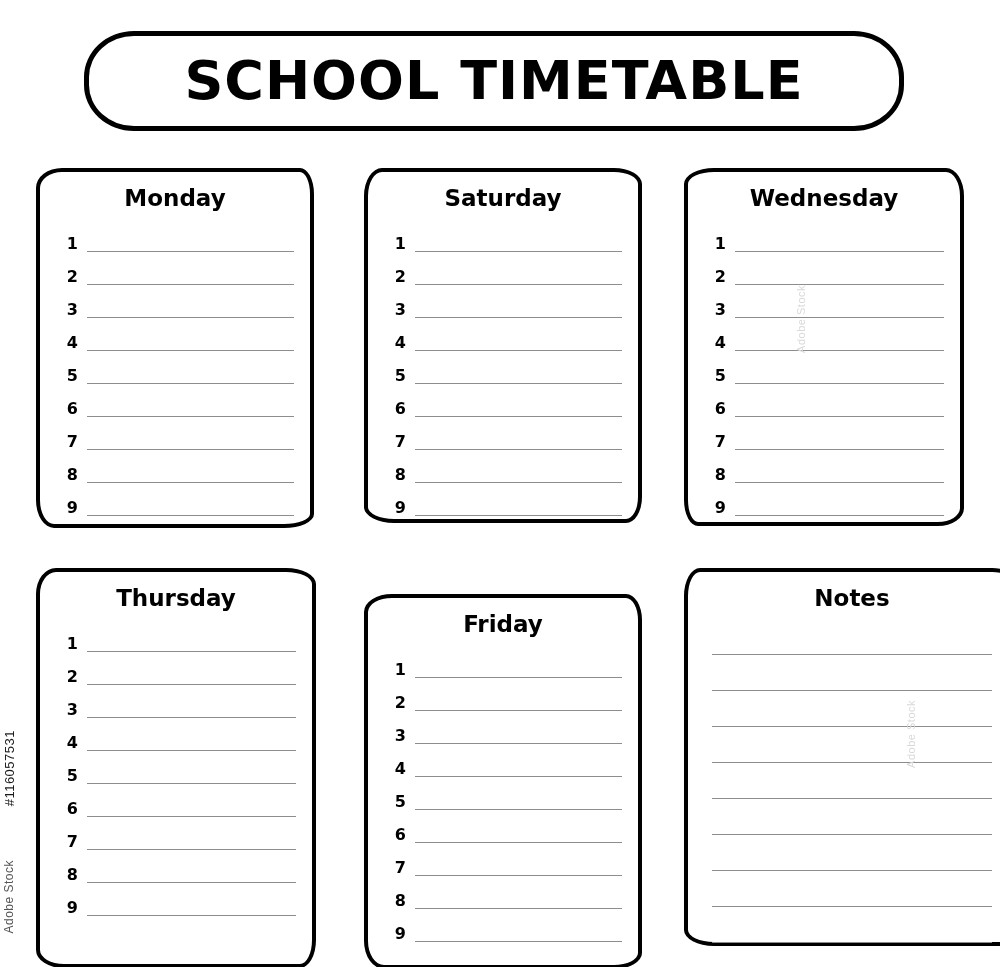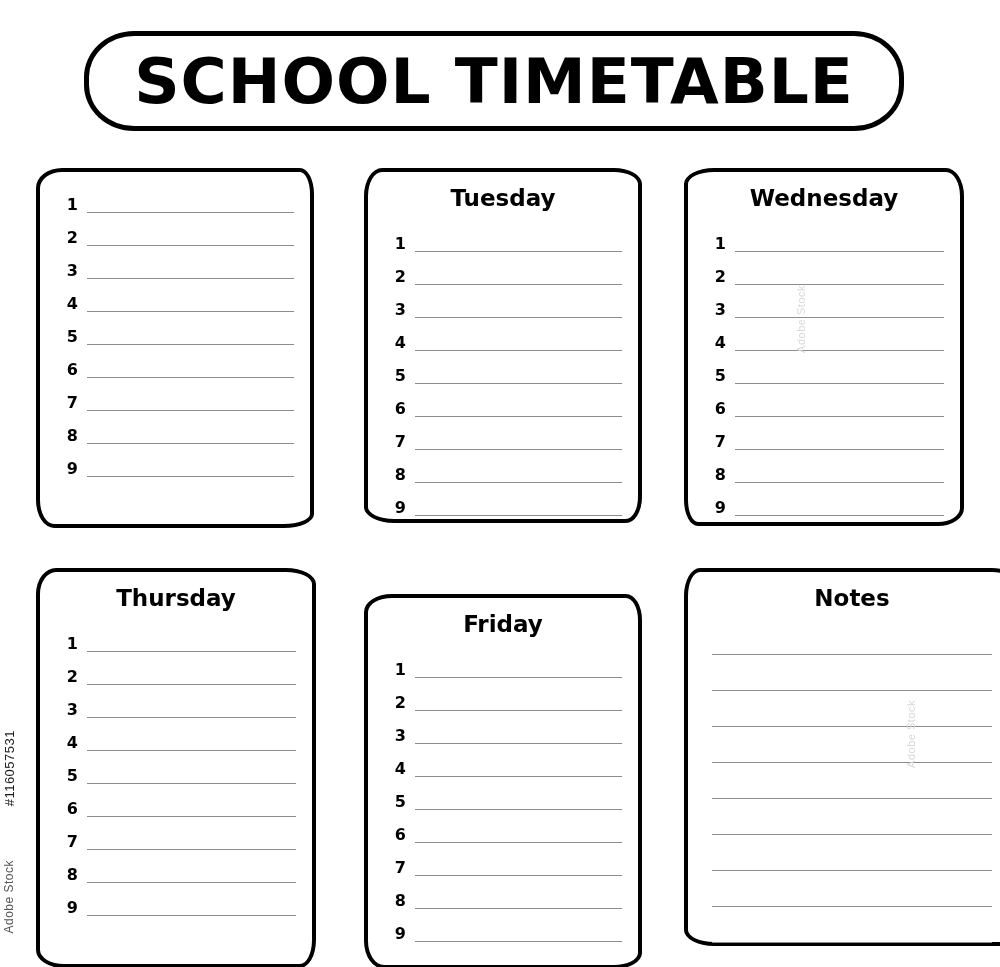--- a/index.html
+++ b/index.html
@@ -41,21 +41,21 @@
     right: 6px;
     bottom: 6px;
     border: 2px solid #000;
     border-radius: 44px / 40px;
     pointer-events: none;
     opacity: 0;
   }
   .title-text {
     font-family: "DejaVu Sans", sans-serif;
     font-weight: 700;
-    font-size: 63px;
+    font-size: 54px;
     letter-spacing: 1px;
     color: #000;
     line-height: 1;
     white-space: nowrap;
   }
 
   
   .card {
     position: absolute;
     background: #fff;
@@ -151,20 +151,21 @@
 </head>
 <body>
 
 <div id="page">
 
   <div class="title-banner">
     <div class="title-text">SCHOOL TIMETABLE</div>
   </div>
 
   <div class="card c-mon">
+    <div class="card-title">Monday</div>
     <div class="rows">
       <div class="row">
           <span class="row-num">1</span>
           <span class="row-line"></span>
         </div>
       <div class="row">
           <span class="row-num">2</span>
           <span class="row-line"></span>
         </div>
       <div class="row">
@@ -192,21 +193,21 @@
           <span class="row-line"></span>
         </div>
       <div class="row">
           <span class="row-num">9</span>
           <span class="row-line"></span>
         </div>
     </div>
   </div>
 
   <div class="card c-tue">
-    <div class="card-title">Tuesday</div>
+    <div class="card-title">Saturday</div>
     <div class="rows">
       <div class="row">
           <span class="row-num">1</span>
           <span class="row-line"></span>
         </div>
       <div class="row">
           <span class="row-num">2</span>
           <span class="row-line"></span>
         </div>
       <div class="row">

